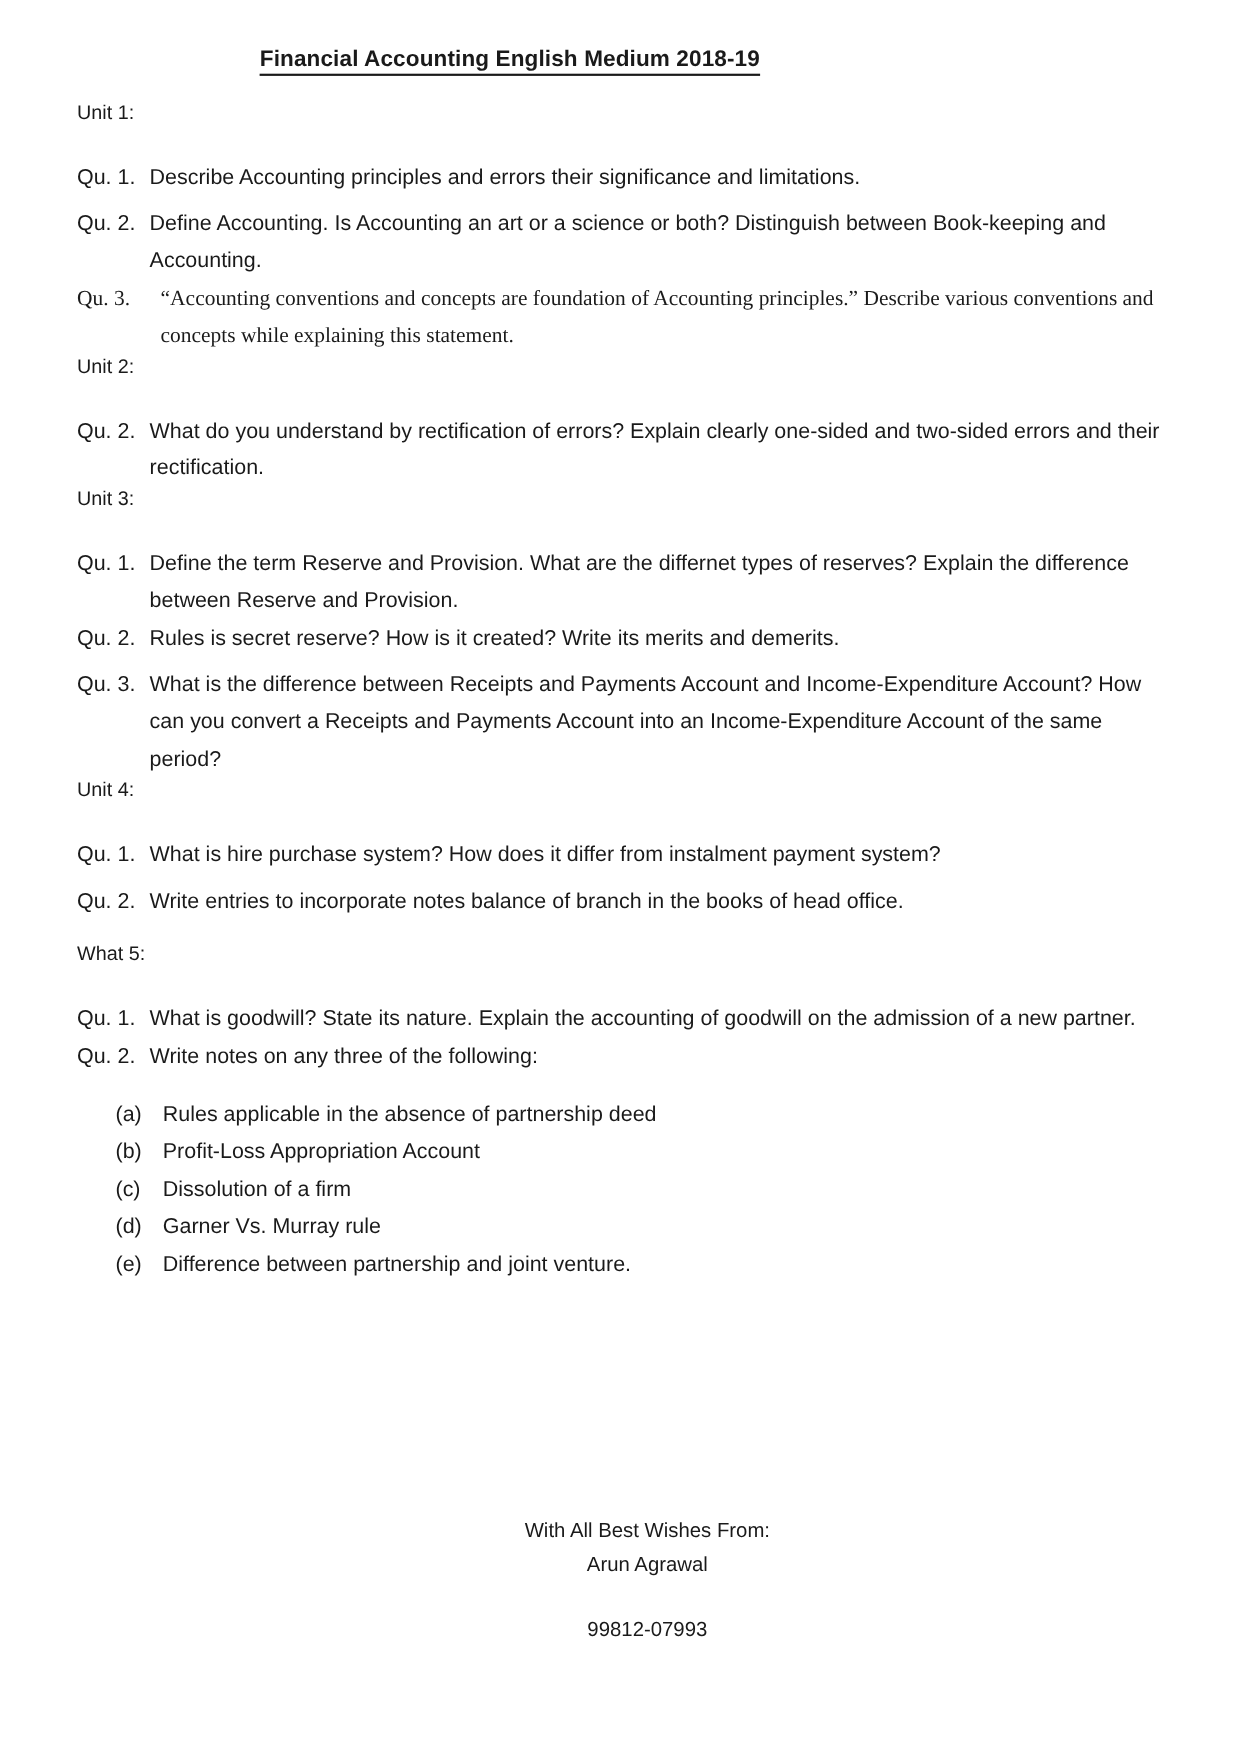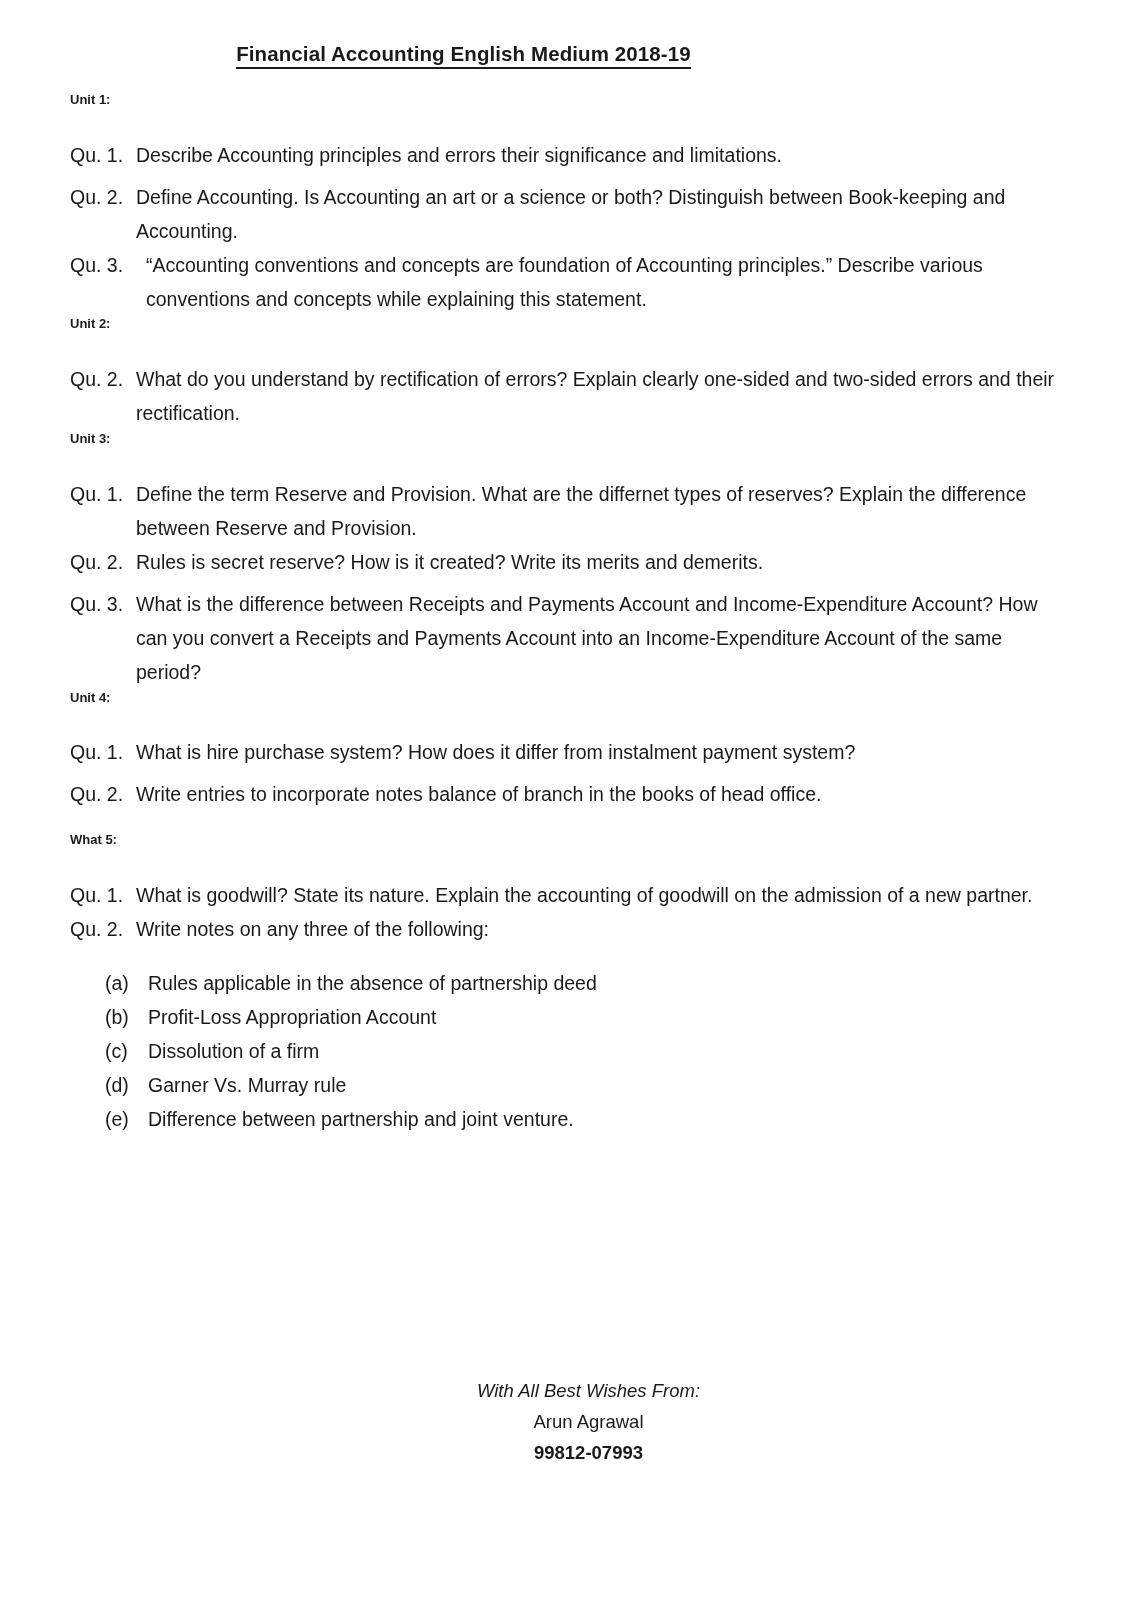--- a/index.html
+++ b/index.html
@@ -40,22 +40,22 @@
 
   
   .content {
     position: absolute;
     left: 70px;
     top: 92px;
     width: 985px;
   }
 
   .unit-heading {
-    font-size: 13px;
-    font-weight: bold;
+    font-size: 18px;
+    font-weight: normal;
     margin: 0;
     padding: 0;
     line-height: 1.22;
   }
 
   .qblock {
     font-size: 19.5px;
     line-height: 1.74;
     margin: 0;
     padding: 0;
@@ -63,20 +63,21 @@
     padding-left: 66px;
   }
   .qblock .qlabel {
     display: inline-block;
     width: 66px;
     margin-left: -66px;
   }
   
   .qblock.indent-plus {
     padding-left: 76px;
+    font-family: Liberation Serif, serif;
   }
   .qblock.indent-plus .qlabel {
     width: 76px;
     margin-left: -76px;
   }
 
   
   .sp-lg { height: 31px; }
   .sp-md { height: 20px; }
   .sp-sm { height: 8px; }
@@ -105,29 +106,29 @@
     position: absolute;
     left: 0;
     right: 0;
     top: 1375px;
     text-align: center;
     font-size: 18.5px;
     line-height: 1.68;
   }
   .footer .wishes {
     padding-left: 250px;
-    font-style: italic;
   }
   .footer .name {
     font-weight: normal;
     padding-left: 250px;
   }
   .footer .phone {
-    font-weight: bold;
+    font-weight: normal;
     padding-left: 250px;
+    margin-top: 28px;
   }
 </style>
 </head>
 <body>
 
 <div class="page">
 
   <h1 class="doc-title">
     <span>Financial Accounting English Medium 2018-19</span>
   </h1>

